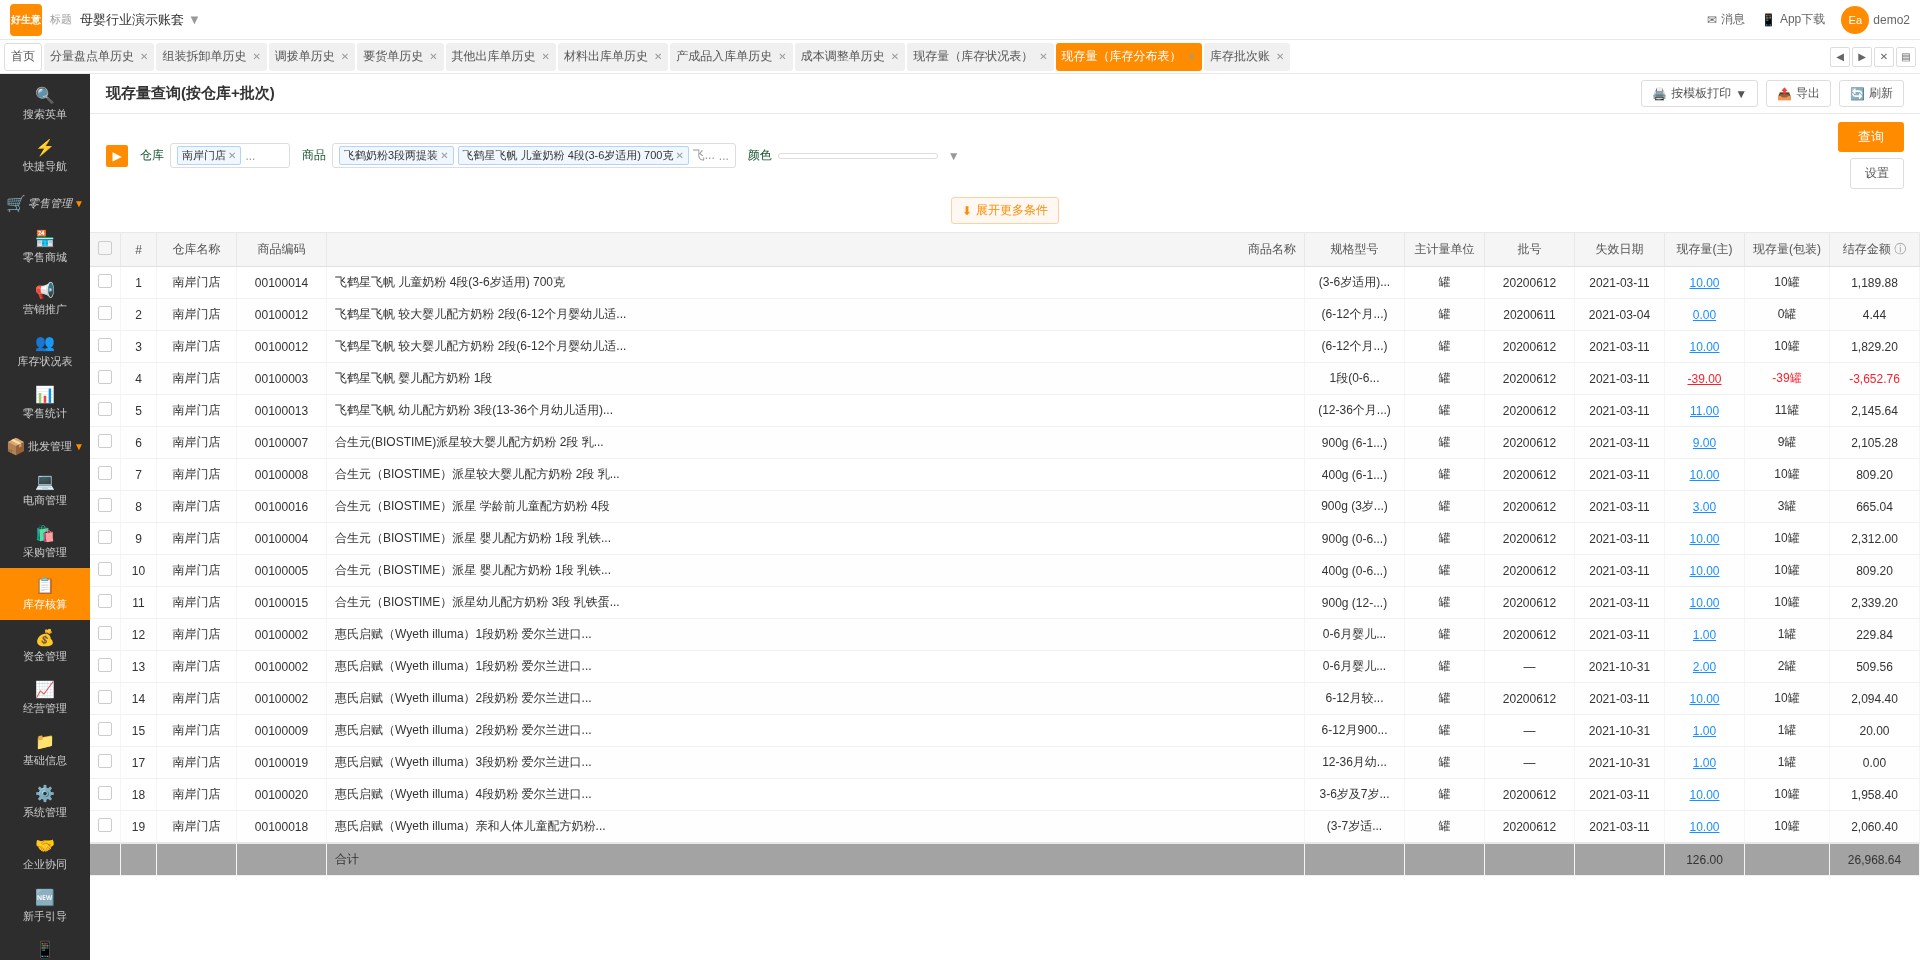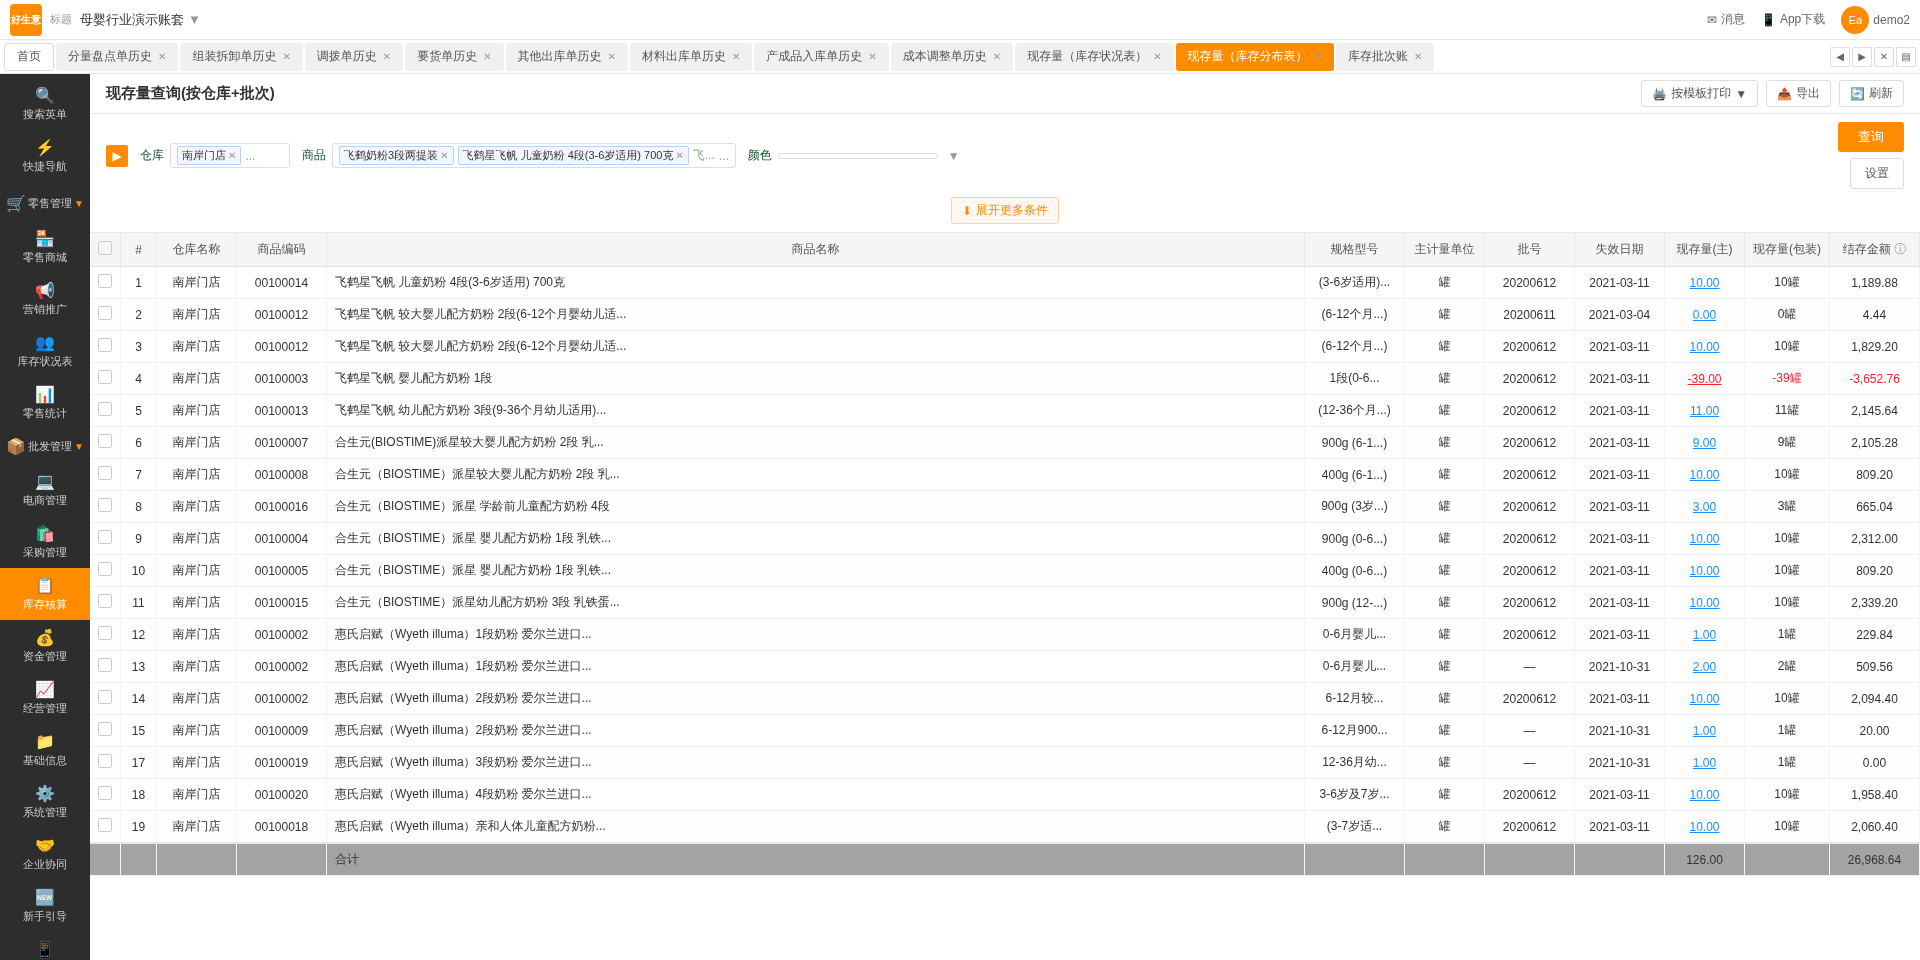--- a/index.html
+++ b/index.html
@@ -18,21 +18,21 @@
     .top-right-item { display: flex; align-items: center; gap: 4px; color: #666; cursor: pointer; font-size: 12px; }
     .avatar { width: 28px; height: 28px; border-radius: 50%; background: #ff8c00; display: flex; align-items: center; justify-content: center; color: #fff; font-size: 11px; }
 
     
     .tab-bar {
       display: flex; align-items: center; background: #fff;
       height: 34px; padding: 0 4px; border-bottom: 1px solid #e8e8e8;
       overflow: hidden; gap: 2px;
     }
     .tab-item {
-      display: flex; align-items: center; padding: 0 12px; height: 28px;
+      display: flex; align-items: center; padding: 0 6px; height: 28px;
       border-radius: 3px; cursor: pointer; font-size: 12px; color: #555;
       white-space: nowrap; gap: 4px; background: #f0f0f0;
     }
     .tab-item.active { background: #ff8c00; color: #fff; }
     .tab-item.home { background: #fff; border: 1px solid #ddd; }
     .tab-close { font-size: 10px; color: #999; cursor: pointer; margin-left: 2px; }
     .tab-nav { display: flex; align-items: center; gap: 2px; margin-left: auto; }
     .tab-nav-btn { width: 20px; height: 20px; display: flex; align-items: center; justify-content: center; cursor: pointer; color: #666; border: 1px solid #ddd; border-radius: 2px; font-size: 10px; }
 
     
@@ -95,21 +95,21 @@
       padding: 7px 8px; text-align: center; color: #333;
       white-space: nowrap; overflow: hidden; text-overflow: ellipsis; max-width: 200px;
     }
     tbody tr:nth-child(even) { background: #fefefe; }
     .text-link { color: #1890ff; text-decoration: underline; cursor: pointer; }
     .text-left { text-align: left; }
     .col-checkbox { width: 30px; }
     .col-no { width: 36px; }
     .col-warehouse { width: 80px; }
     .col-code { width: 90px; }
-    .col-name { min-width: 220px; text-align: center; }
+    .col-name { min-width: 220px; text-align: right; }
     .col-spec { width: 100px; }
     .col-unit { width: 80px; }
     .col-batch { width: 90px; }
     .col-expire { width: 90px; }
     .col-qty { width: 80px; }
     .col-qtypack { width: 80px; }
     .col-amount { width: 90px; }
     .footer-row td { background: #a3a3a3; font-weight: normal; border-top: 2px solid #e8e8e8; }
     .info-icon { color: #999; cursor: pointer; }
     .checkbox-icon { width: 14px; height: 14px; border: 1px solid #ccc; border-radius: 2px; display: inline-block; }
@@ -170,21 +170,21 @@
       <span class="s-icon">🔍</span>
       <span>搜索英单</span>
     </div>
     <div class="sidebar-item">
       <span class="s-icon">⚡</span>
       <span>快捷导航</span>
     </div>
     <div class="sidebar-divider"></div>
     <div class="sidebar-item" style="flex-direction:row;justify-content:center;gap:2px;">
       <span class="s-icon">🛒</span>
-      <div style="display:flex;flex-direction:column;align-items:flex-end;">
+      <div style="display:flex;flex-direction:column;align-items:flex-end;font-style:italic;">
         <span>零售管理</span>
       </div>
       <span style="color:#ff8c00;font-size:10px;">▼</span>
     </div>
     <div class="sidebar-item">
       <span class="s-icon">🏪</span>
       <span>零售商城</span>
     </div>
     <div class="sidebar-item">
       <span class="s-icon">📢</span>
@@ -395,21 +395,21 @@
     <td>2021-03-11</td>
     <td><span class="text-link" style="color:#f5222d;">-39.00</span></td>
     <td style="color:#f5222d;">-39罐</td>
     <td style="color:#f5222d;">-3,652.76</td>
   </tr>
             <tr>
     <td><span class="checkbox-icon"></span></td>
     <td>5</td>
     <td>南岸门店</td>
     <td>00100013</td>
-    <td class="text-left" title="飞鹤星飞帆 幼儿配方奶粉 3段(12-36个月幼儿适用) 700克">飞鹤星飞帆 幼儿配方奶粉 3段(9-36个月幼儿适用)...</td>
+    <td class="text-left" title="飞鹤星飞帆 幼儿配方奶粉 3段(12-36个月幼儿适用) 700克">飞鹤星飞帆 幼儿配方奶粉 3段(13-36个月幼儿适用)...</td>
     <td>(12-36个月...)</td>
     <td>罐</td>
     <td>20200612</td>
     <td>2021-03-11</td>
     <td><span class="text-link" style="">11.00</span></td>
     <td style="">11罐</td>
     <td style="">2,145.64</td>
   </tr>
             <tr>
     <td><span class="checkbox-icon"></span></td>

